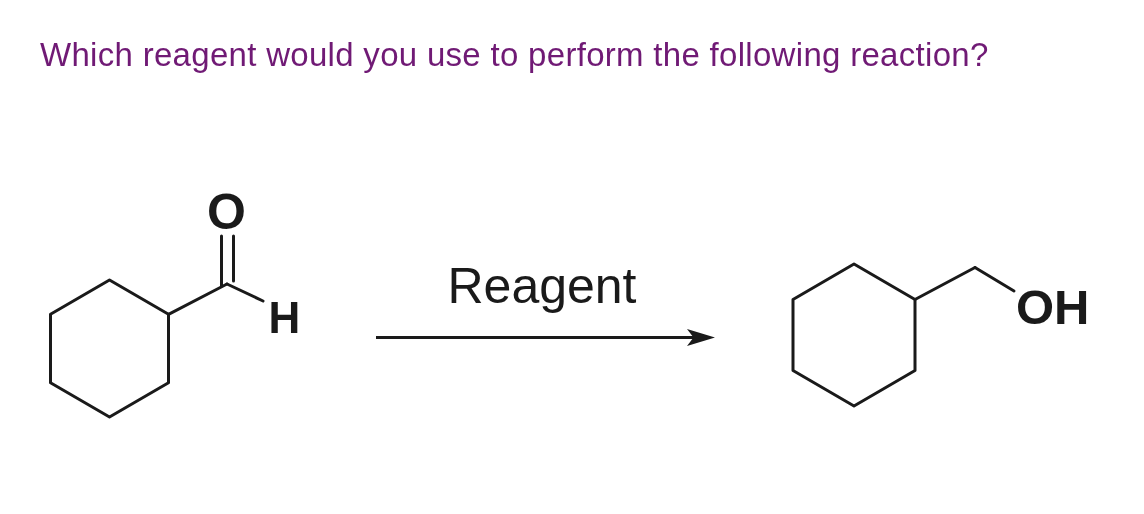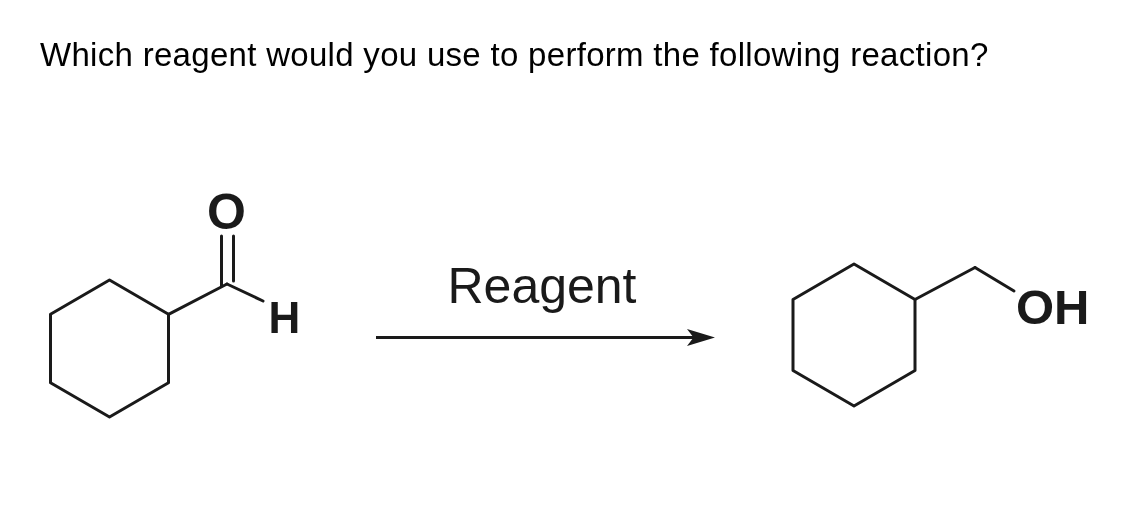--- a/index.html
+++ b/index.html
@@ -15,21 +15,21 @@
     overflow: hidden;
     font-family: "Liberation Sans", sans-serif;
   }
   .question-text {
     position: absolute;
     left: 40px;
     top: 36px;
     font-size: 33px;
     font-weight: 400;
     letter-spacing: 0.3px;
-    color: #000000;
+    color: #701a75;
     white-space: nowrap;
   }
   .scheme-svg {
     position: absolute;
     left: 0;
     top: 0;
     width: 1144px;
     height: 514px;
   }
   .bond {

